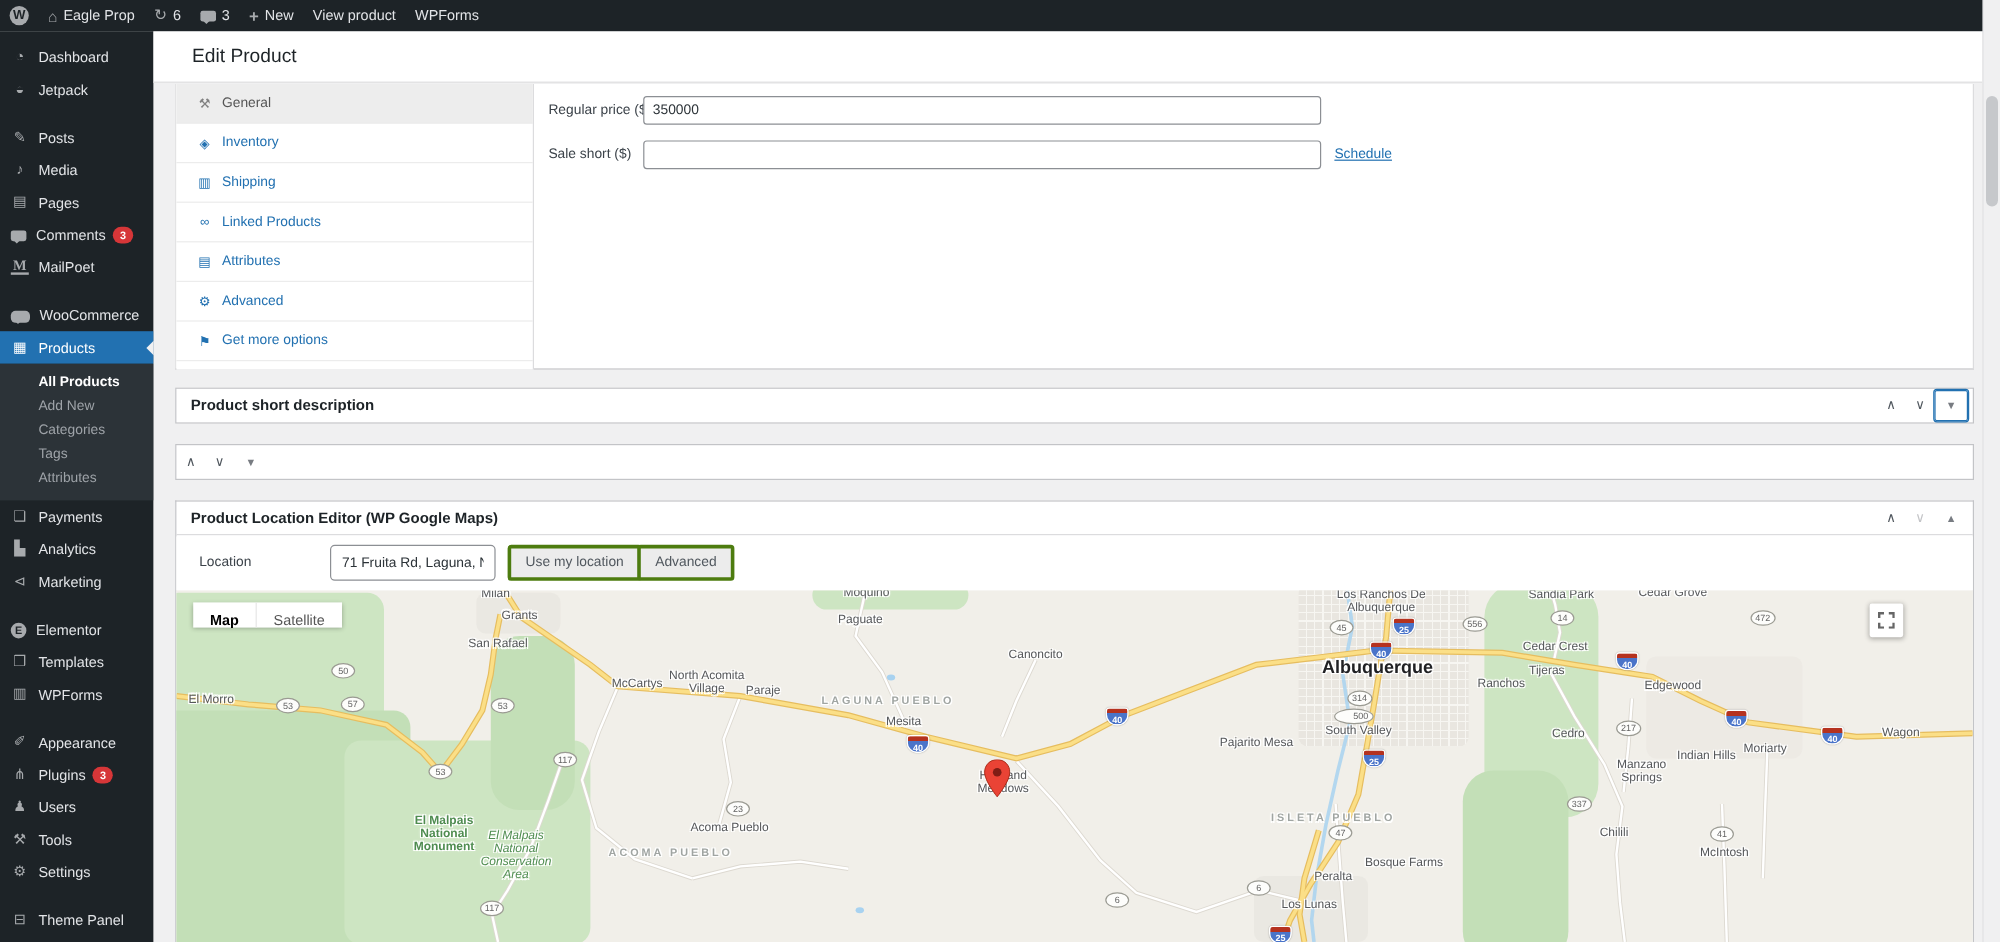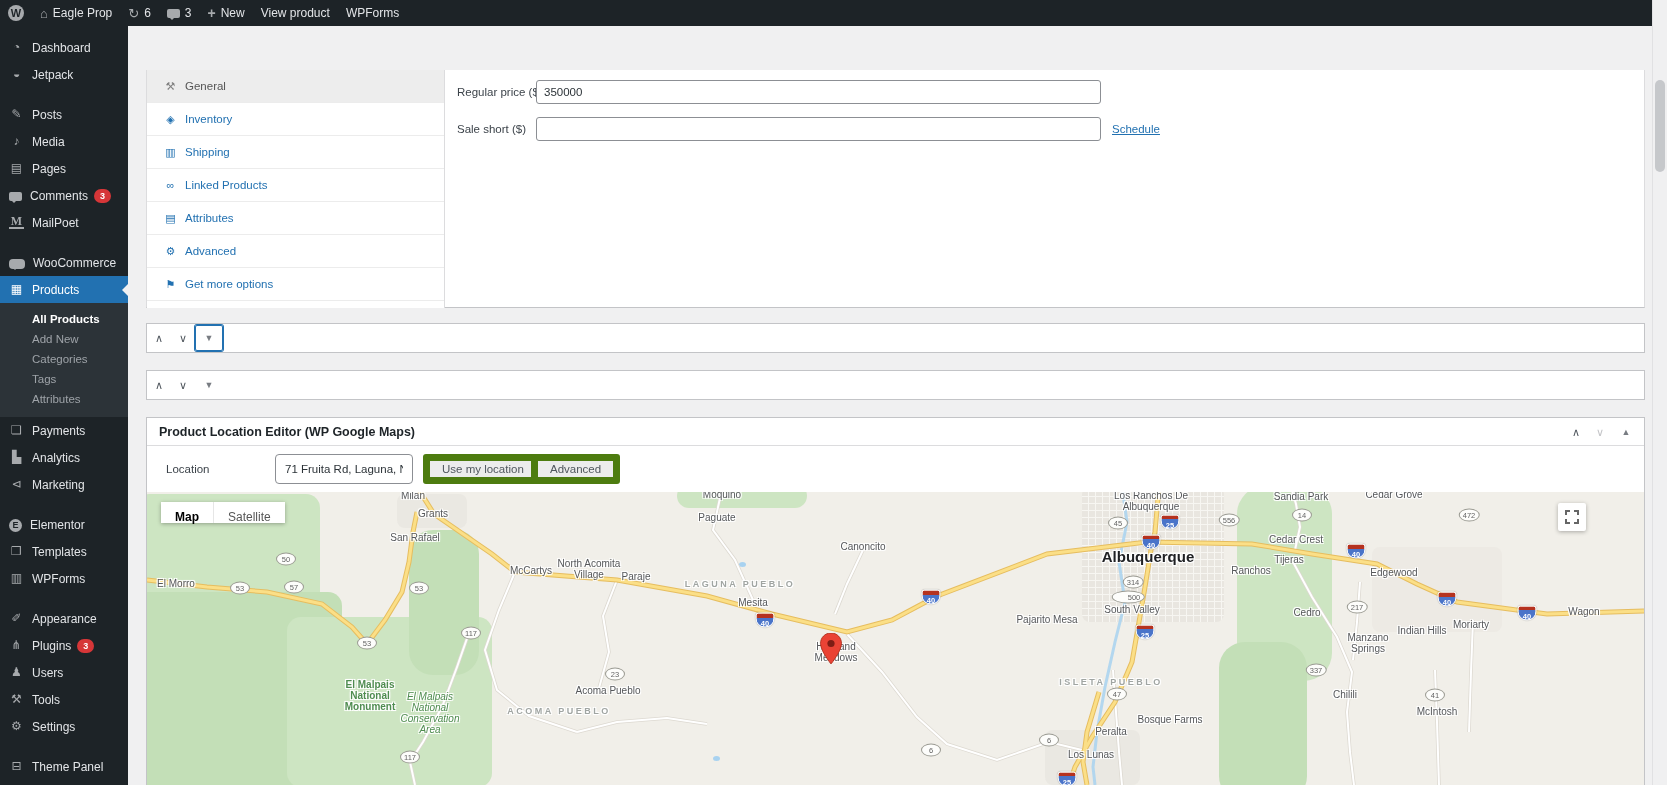--- a/index.html
+++ b/index.html
@@ -63,21 +63,21 @@
   .handle-btn.dim { color:#c3c4c7; }
   #panel-short-desc { top:297px; height:30px; }
   #panel-reviews { top:344px; height:30px; }
   #panel-location { top:391px; height:368px; border-bottom:none; }
   #panel-location .postbox-header { border-bottom:1px solid #dcdcde; }
 
   
   .loc-row { position:absolute; left:0; top:29px; width:100%; height:45px; background:#fff; }
   .loc-label { position:absolute; left:19px; top:16px; font-size:11.5px; color:#3c434a; }
   .loc-input { position:absolute; left:128px; top:7px; width:138px; height:30px; border:1px solid #8c8f94; border-radius:4px; font-size:11.5px; color:#2c3338; padding:0 9px; font-family:inherit; }
-  .loc-btn { position:absolute; top:7px; height:30px; background:#ececec; border:7px solid #4d7c0f; border-radius:3px; font-size:11.5px; color:#50575e; font-family:inherit; cursor:pointer; padding:0 12px; }
+  .loc-btn { position:absolute; top:7px; height:30px; background:#ececec; border:3px solid #4d7c0f; border-radius:3px; font-size:11.5px; color:#50575e; font-family:inherit; cursor:pointer; padding:0 12px; }
   #btn-use-location { left:276px; }
   #btn-advanced { left:384px; }
 
   
   .map { position:absolute; left:0px; top:74px; width:1497px; height:293px; background:#f1efe9; overflow:hidden; cursor:grab; }
   .green-patch { position:absolute; background:#cde5c2; border-radius:14px; }
   .green-patch.dk { background:#c3dfb7; }
   .urban { position:absolute; background:#e9e6e0; border-radius:8px;
     background-image:repeating-linear-gradient(0deg,transparent 0 6px,#f7f6f2 6px 7px),repeating-linear-gradient(90deg,transparent 0 6px,#f7f6f2 6px 7px); }
   .urban.plain { background-image:none; opacity:.85; }
@@ -250,20 +250,23 @@
       </li>
       <li class="mi gap">
         <span class="mi-icon">⊟</span>
         <span class="mi-label">Theme Panel</span>
 
       </li>
     </ul>
 </div>
 
 <div class="content">
+  <div class="page-header">
+    <h1 class="page-title" style="font-weight:normal;">Edit Product</h1>
+  </div>
 
   <div class="product-data">
     <ul class="wc-tabs">
 
     <li class="active">
           <span class="tab-icon">⚒</span>
           <span>General</span>
         </li>
         <li>
           <span class="tab-icon">◈</span>
@@ -298,20 +301,21 @@
       <div class="field-row" style="top:43px;">
         <label class="field-label">Sale short ($)</label>
         <input class="field-input" value="" style="">
         <a class="schedule-link">Schedule</a>
       </div>
     </div>
   </div>
 
   <div class="postbox" id="panel-short-desc">
     <div class="postbox-header">
+      <span class="postbox-title">Product short description</span>
       <span class="handle-btn">∧</span>
       <span class="handle-btn">∨</span>
       <span class="handle-btn toggle focused">▼</span>
     </div>
   </div>
 
   <div class="postbox" id="panel-reviews">
     <div class="postbox-header">
       <span class="handle-btn">∧</span>
       <span class="handle-btn">∨</span>

